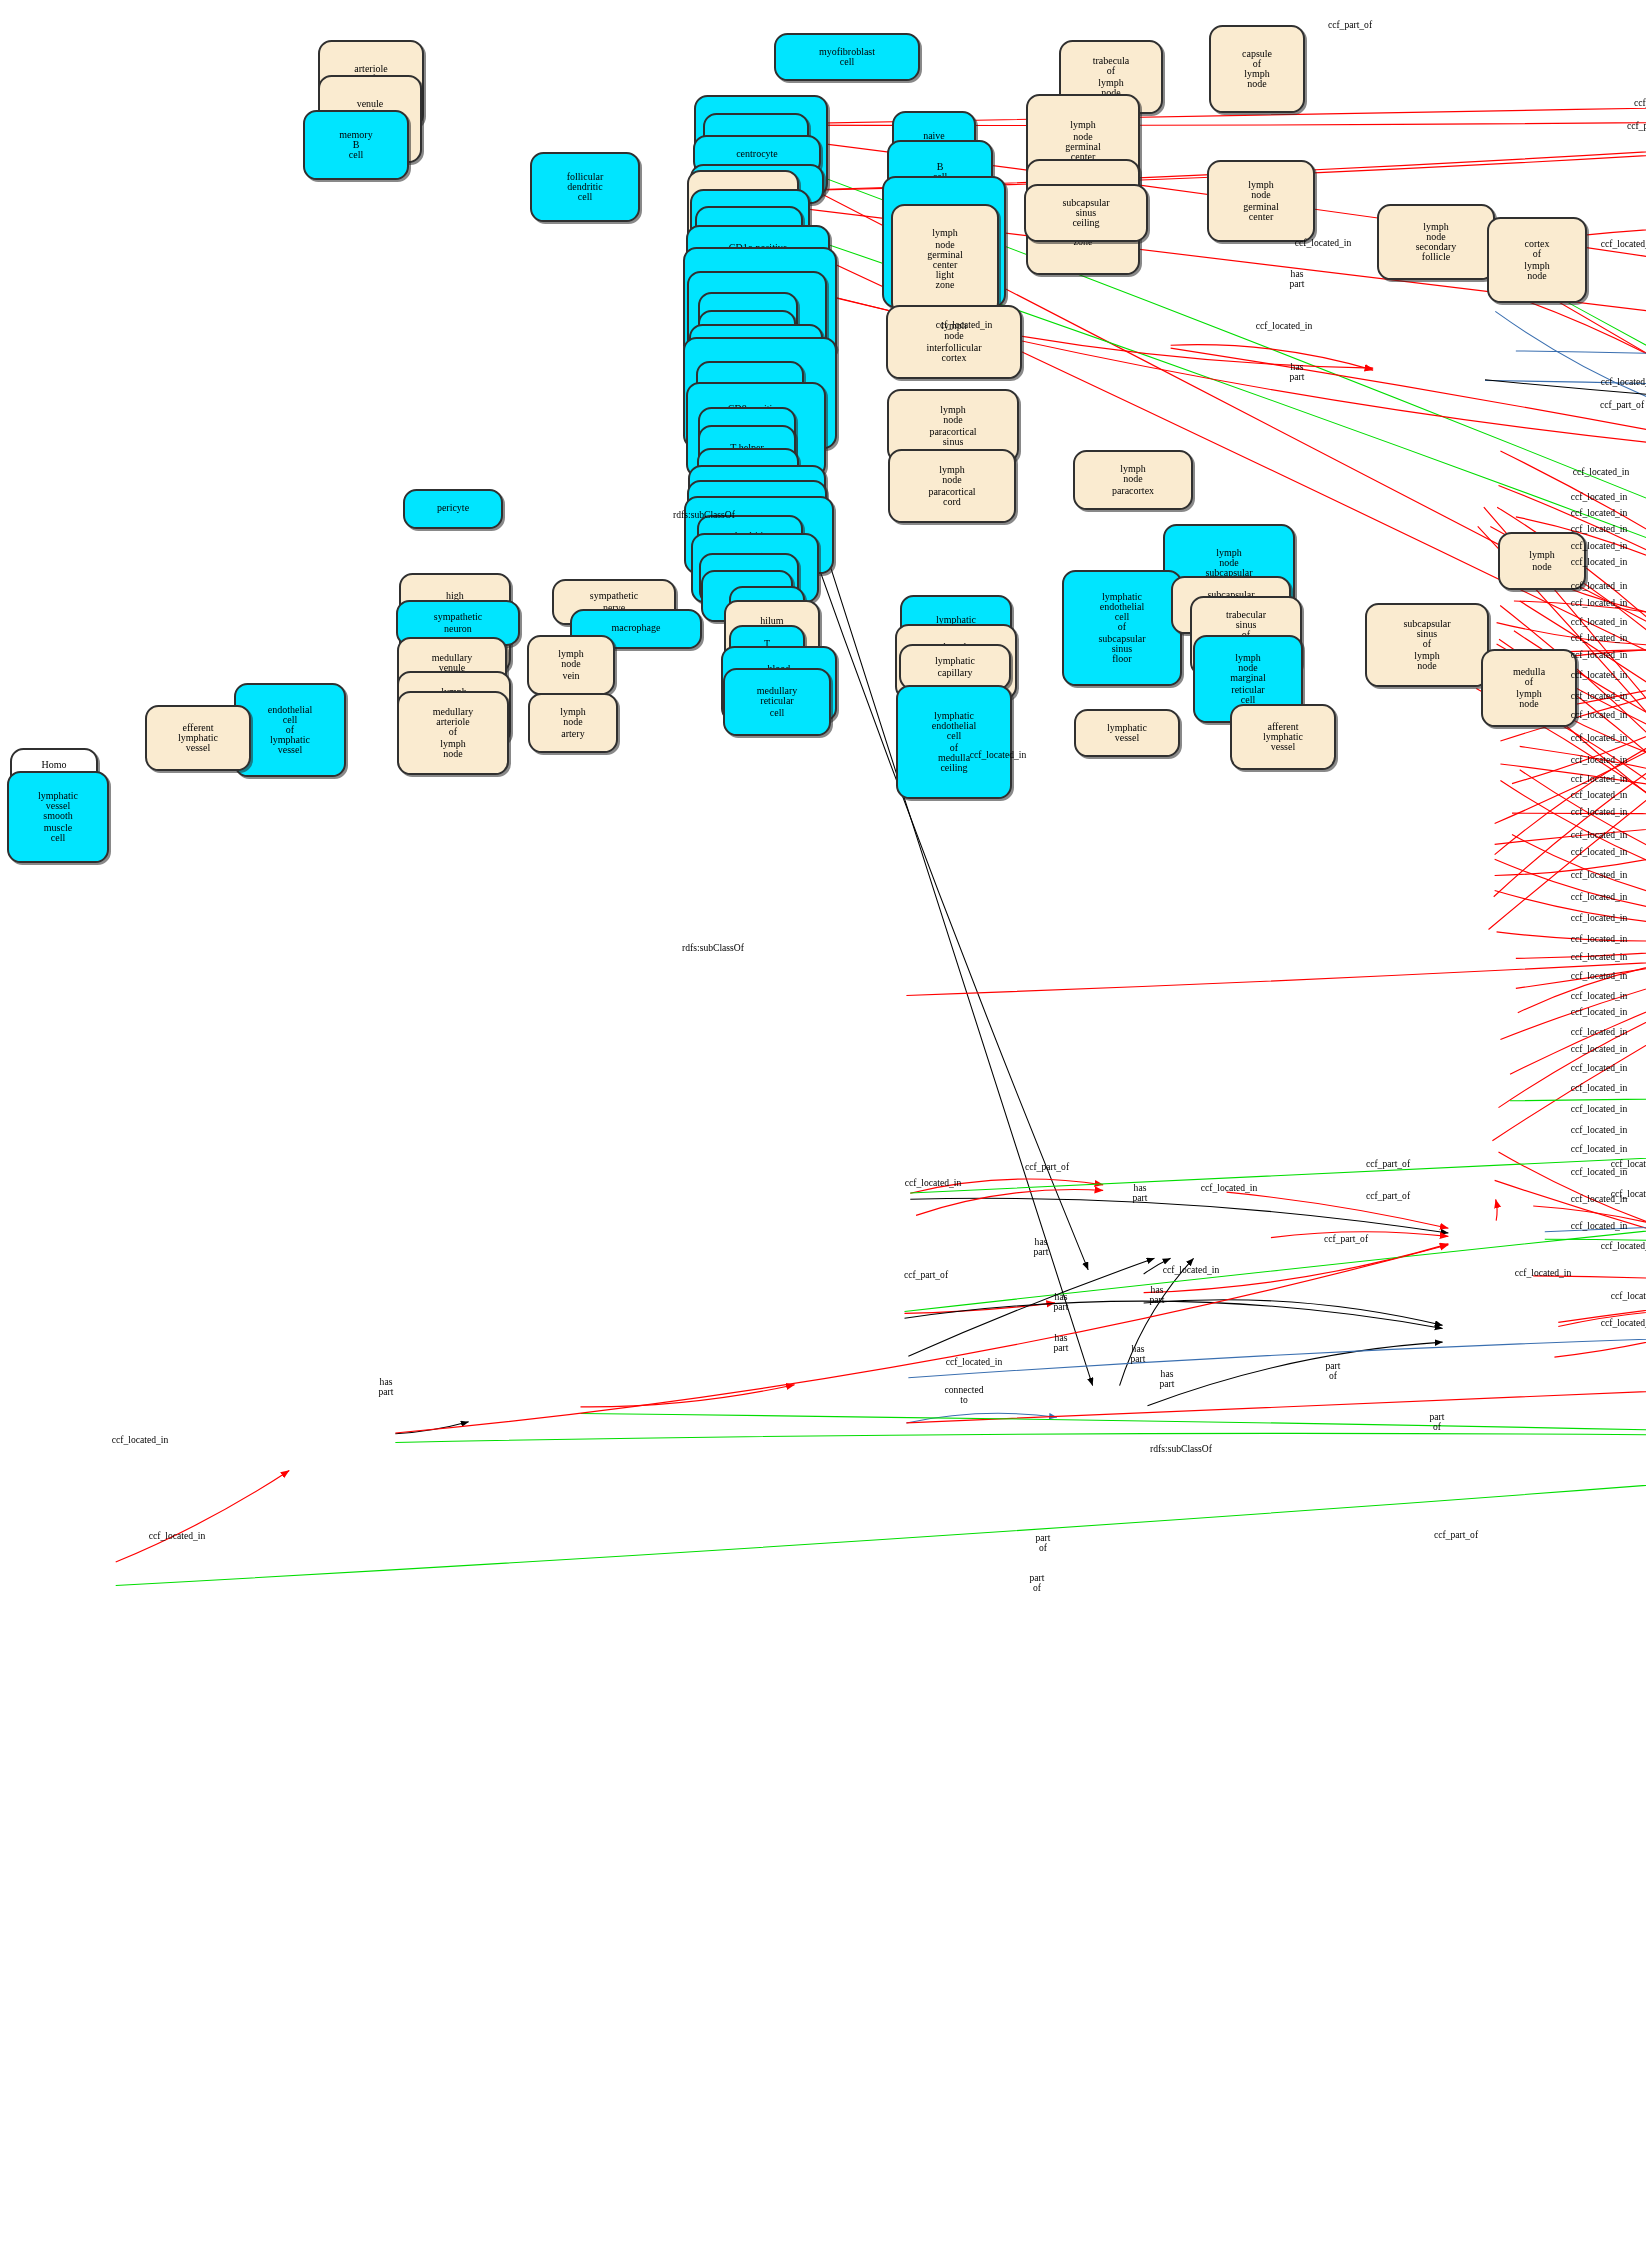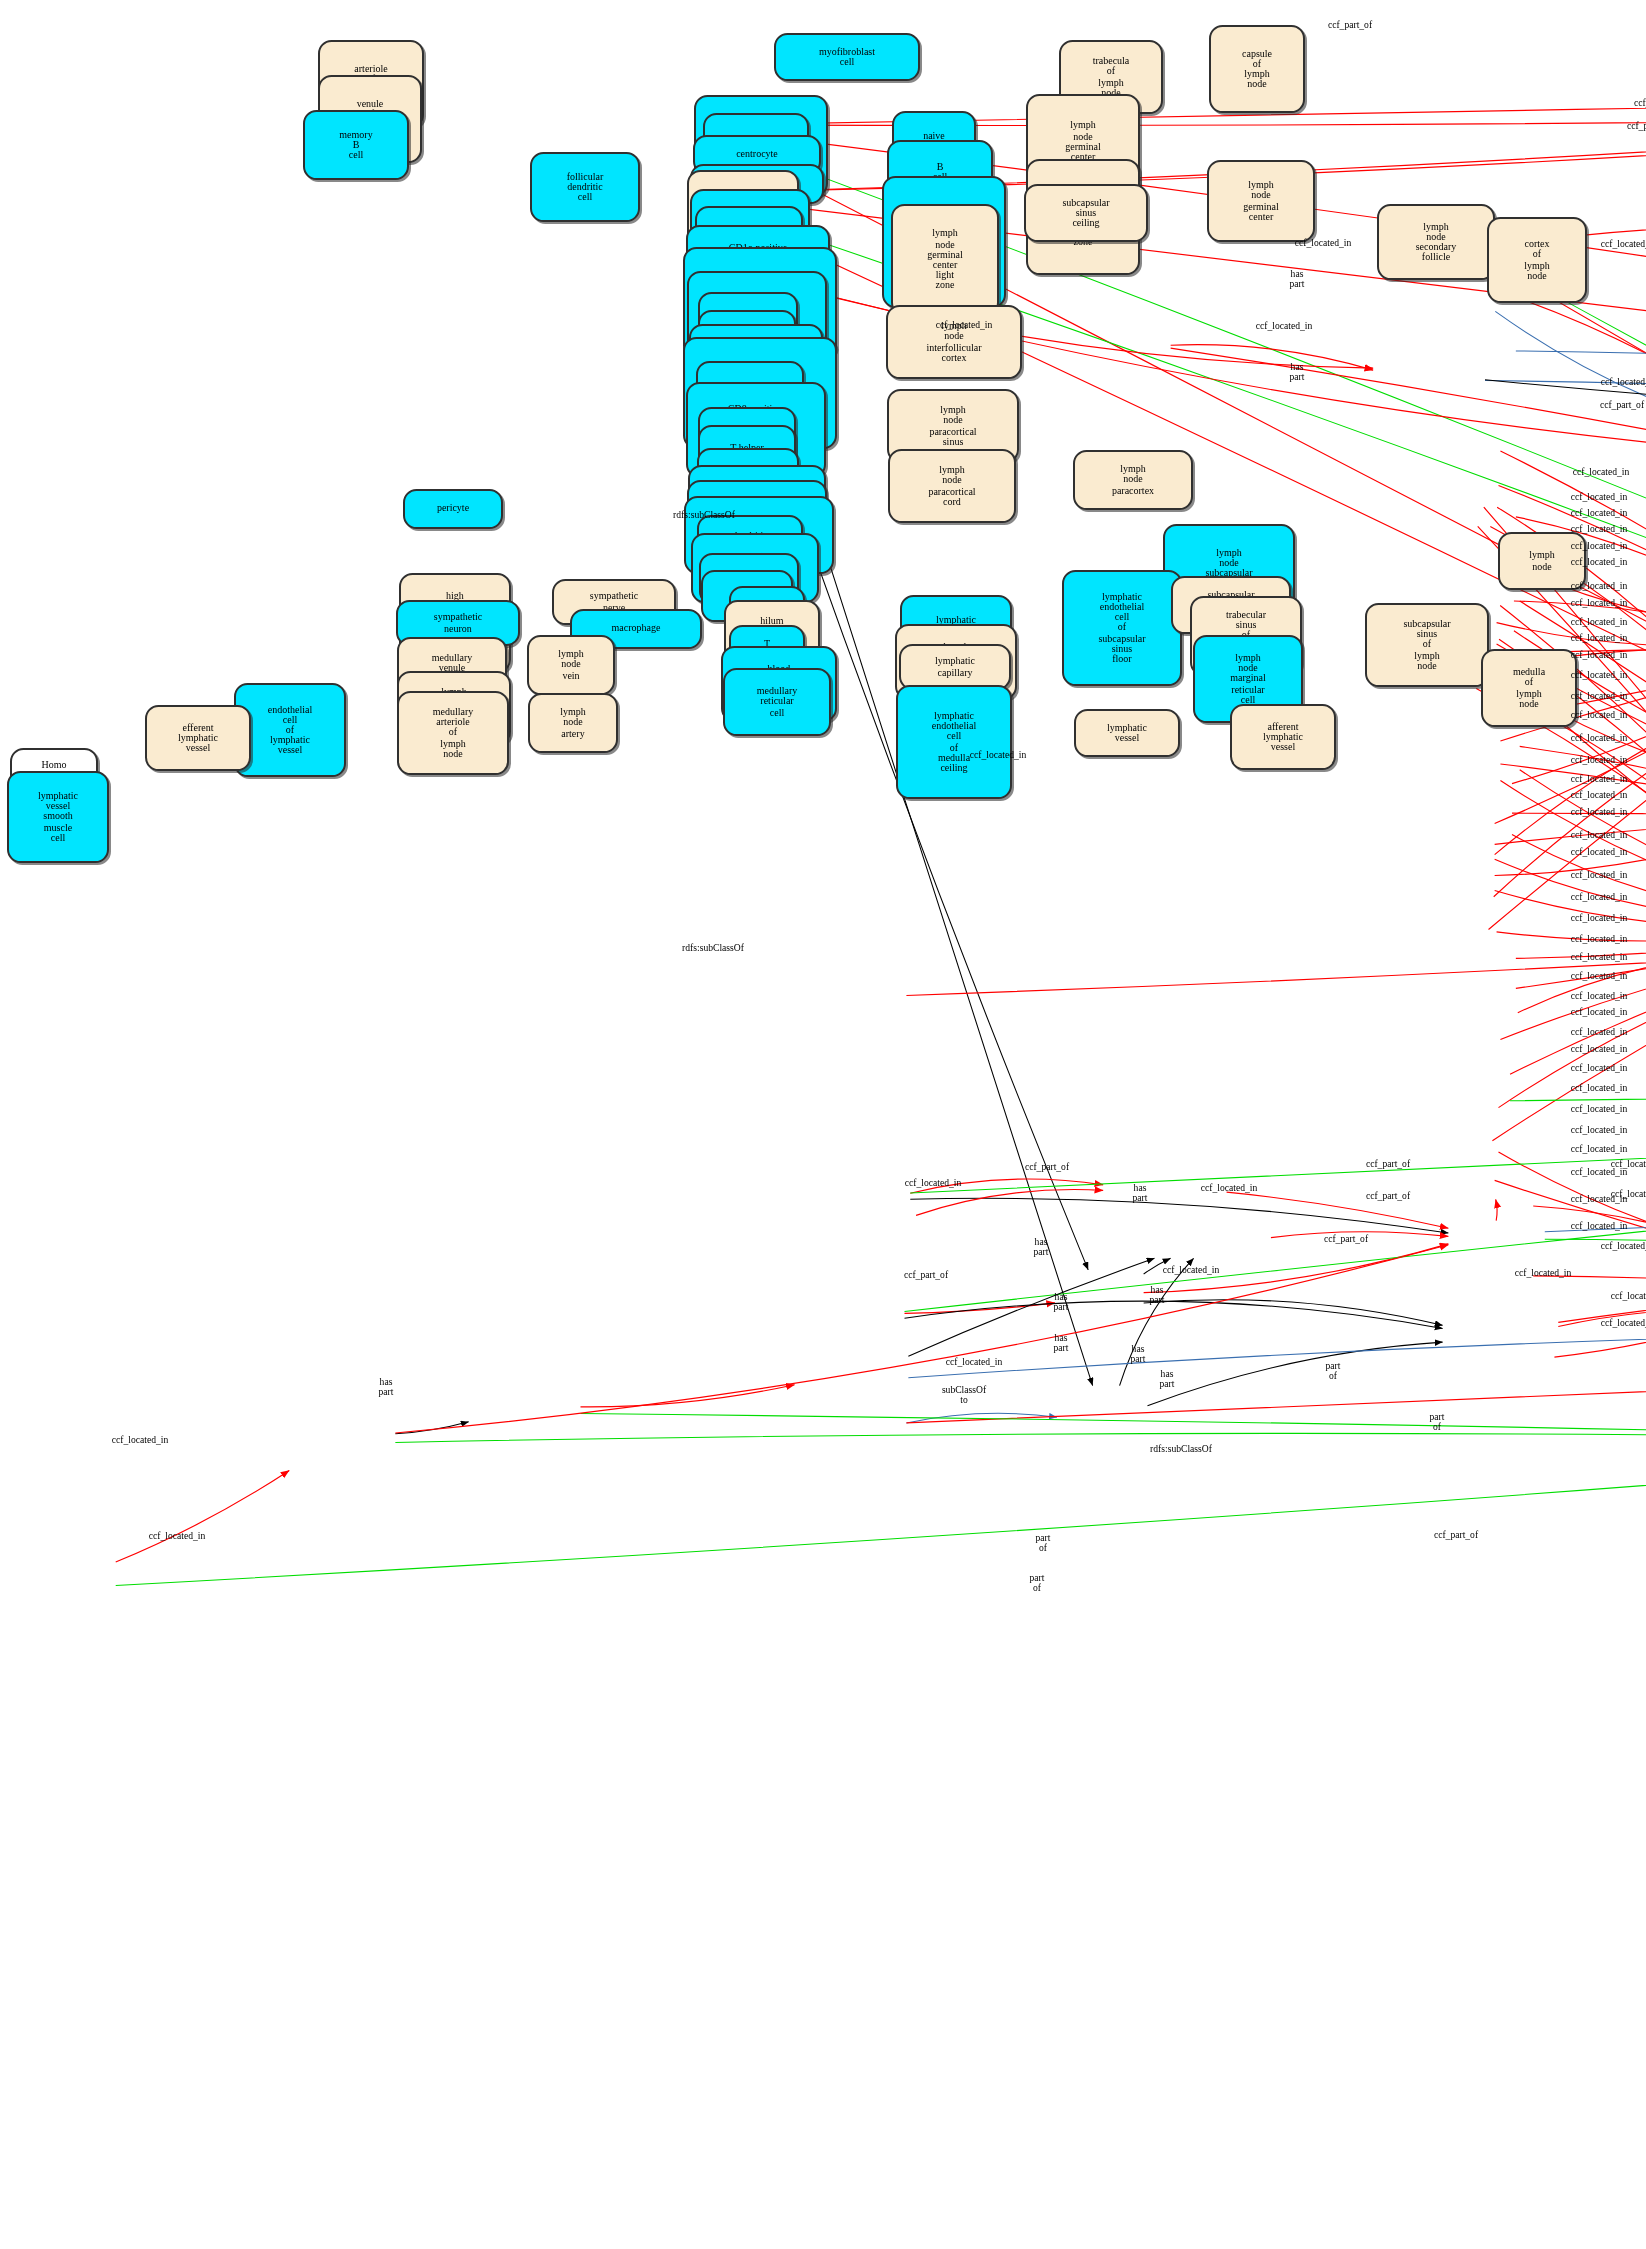--- a/index.html
+++ b/index.html
@@ -587,21 +587,21 @@
     <div class="elabel" style="left: 1041px; top: 1247px;">has
 part</div>
     <div class="elabel" style="left: 1167px; top: 1379px;">has
 part</div>
     <div class="elabel" style="left: 1061px; top: 1343px;">has
 part</div>
     <div class="elabel" style="left: 1138px; top: 1354px;">has
 part</div>
     <div class="elabel" style="left: 1543px; top: 1273px;">ccf_located_in</div>
     <div class="elabel" style="left: 1191px; top: 1270px;">ccf_located_in</div>
-    <div class="elabel" style="left: 964px; top: 1395px;">subClassOf
+    <div class="elabel" style="left: 964px; top: 1395px;">connected
 to</div>
     <div class="elabel" style="left: 386px; top: 1387px;">has
 part</div>
     <div class="elabel" style="left: 974px; top: 1362px;">ccf_located_in</div>
     <div class="elabel" style="left: 140px; top: 1440px;">ccf_located_in</div>
     <div class="elabel" style="left: 1333px; top: 1371px;">part
 of</div>
     <div class="elabel" style="left: 1181px; top: 1449px;">rdfs:subClassOf</div>
     <div class="elabel" style="left: 1437px; top: 1422px;">part
 of</div>

